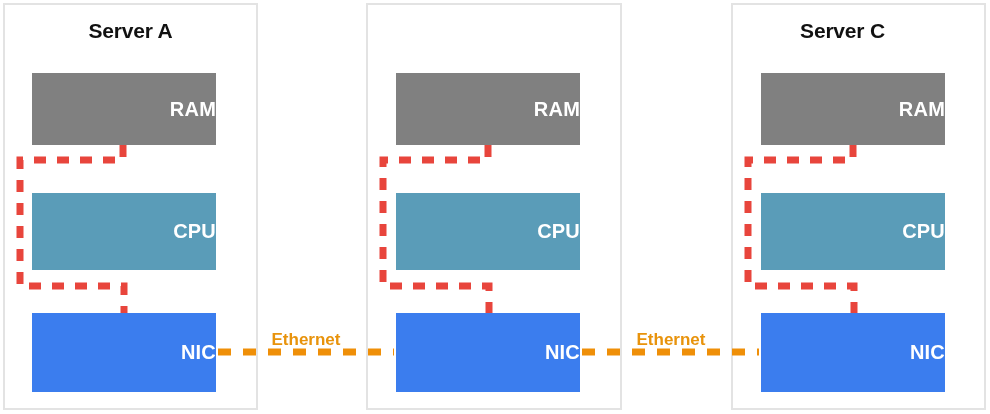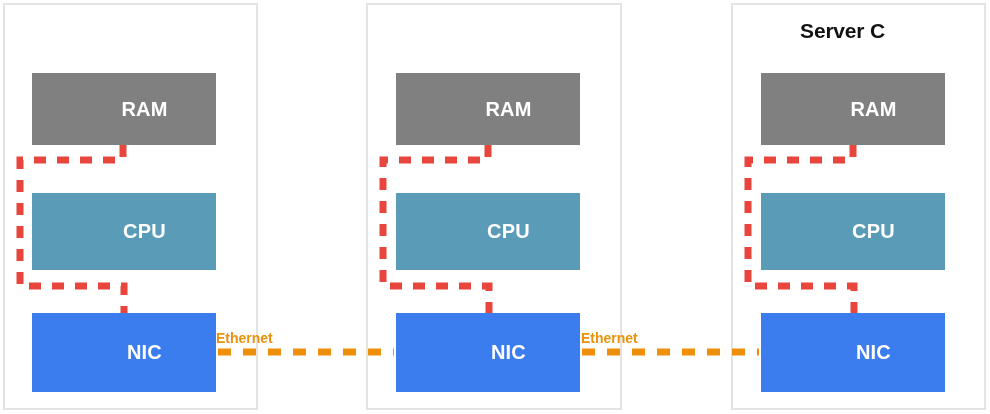--- a/index.html
+++ b/index.html
@@ -24,47 +24,49 @@
     text-align:center;
     font-size:21px;
     font-weight:bold;
     color:#111111;
     letter-spacing:-0.2px;
   }
   .comp{
     position:absolute;
     display:flex;
     align-items:center;
-    justify-content:center;
+    justify-content:flex-end;
     color:#ffffff;
     font-size:20px;
     font-weight:bold;
     letter-spacing:0.2px;
     box-sizing:border-box;
     padding-left:41px;
   }
   .eth-label{
     position:absolute;
-    font-size:14px;
+    font-size:17px;
     font-weight:bold;
     color:#e8930c;
     white-space:nowrap;
+    text-align:center;
   }
   svg.overlay{
     position:absolute;left:0;top:0;
     width:990px;height:414px;
     pointer-events:none;
   }
 </style>
 </head>
 <body>
 
 <div id="stage">
 
   <div class="server-box" style="left:3px;top:3px;width:255px;height:407px;"></div>
+  <div class="server-title" style="left:3px;width:255px;top:19px;">Server A</div>
 
   <div class="comp" style="left:32px;top:73px;width:184px;height:72px;background:#808080;">
     <span>RAM</span>
   </div>
 
   <div class="comp" style="left:32px;top:193px;width:184px;height:77px;background:#5a9cb8;">
     <span>CPU</span>
   </div>
 
   <div class="comp" style="left:32px;top:313px;width:184px;height:79px;background:#3b7dee;">

